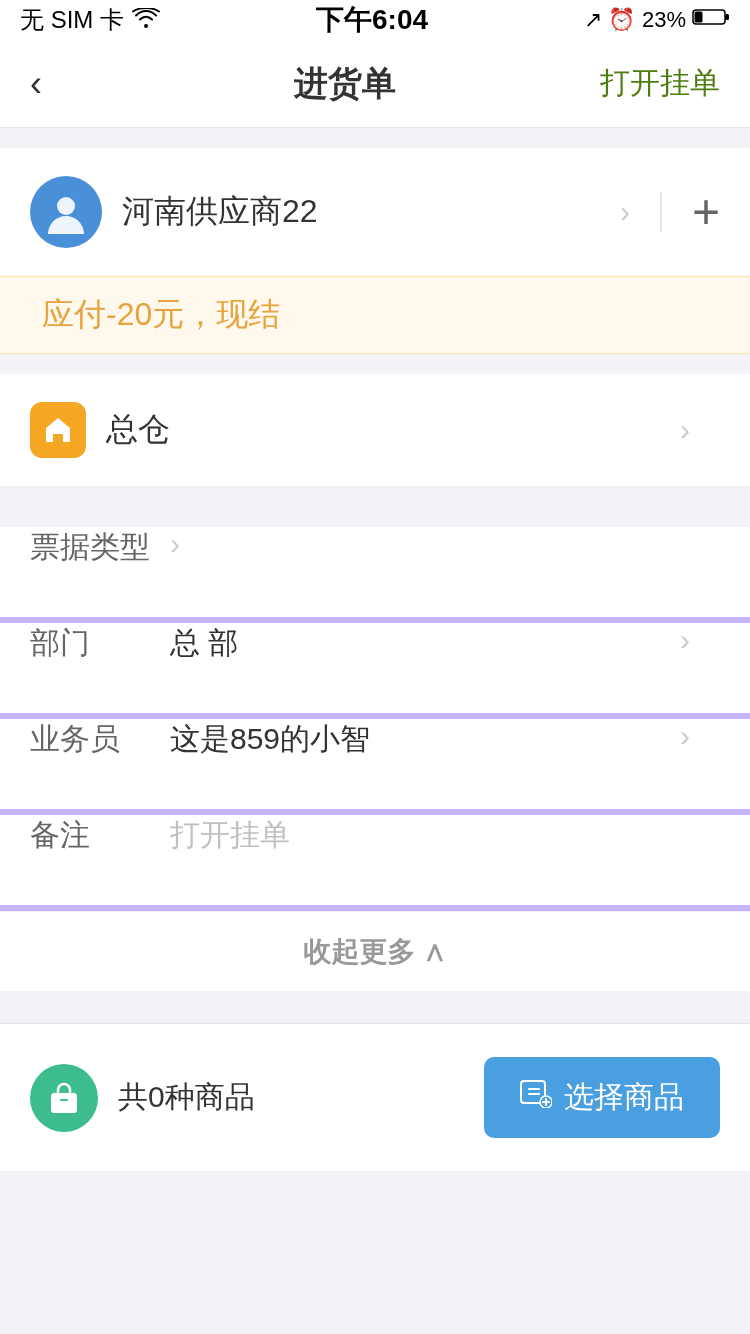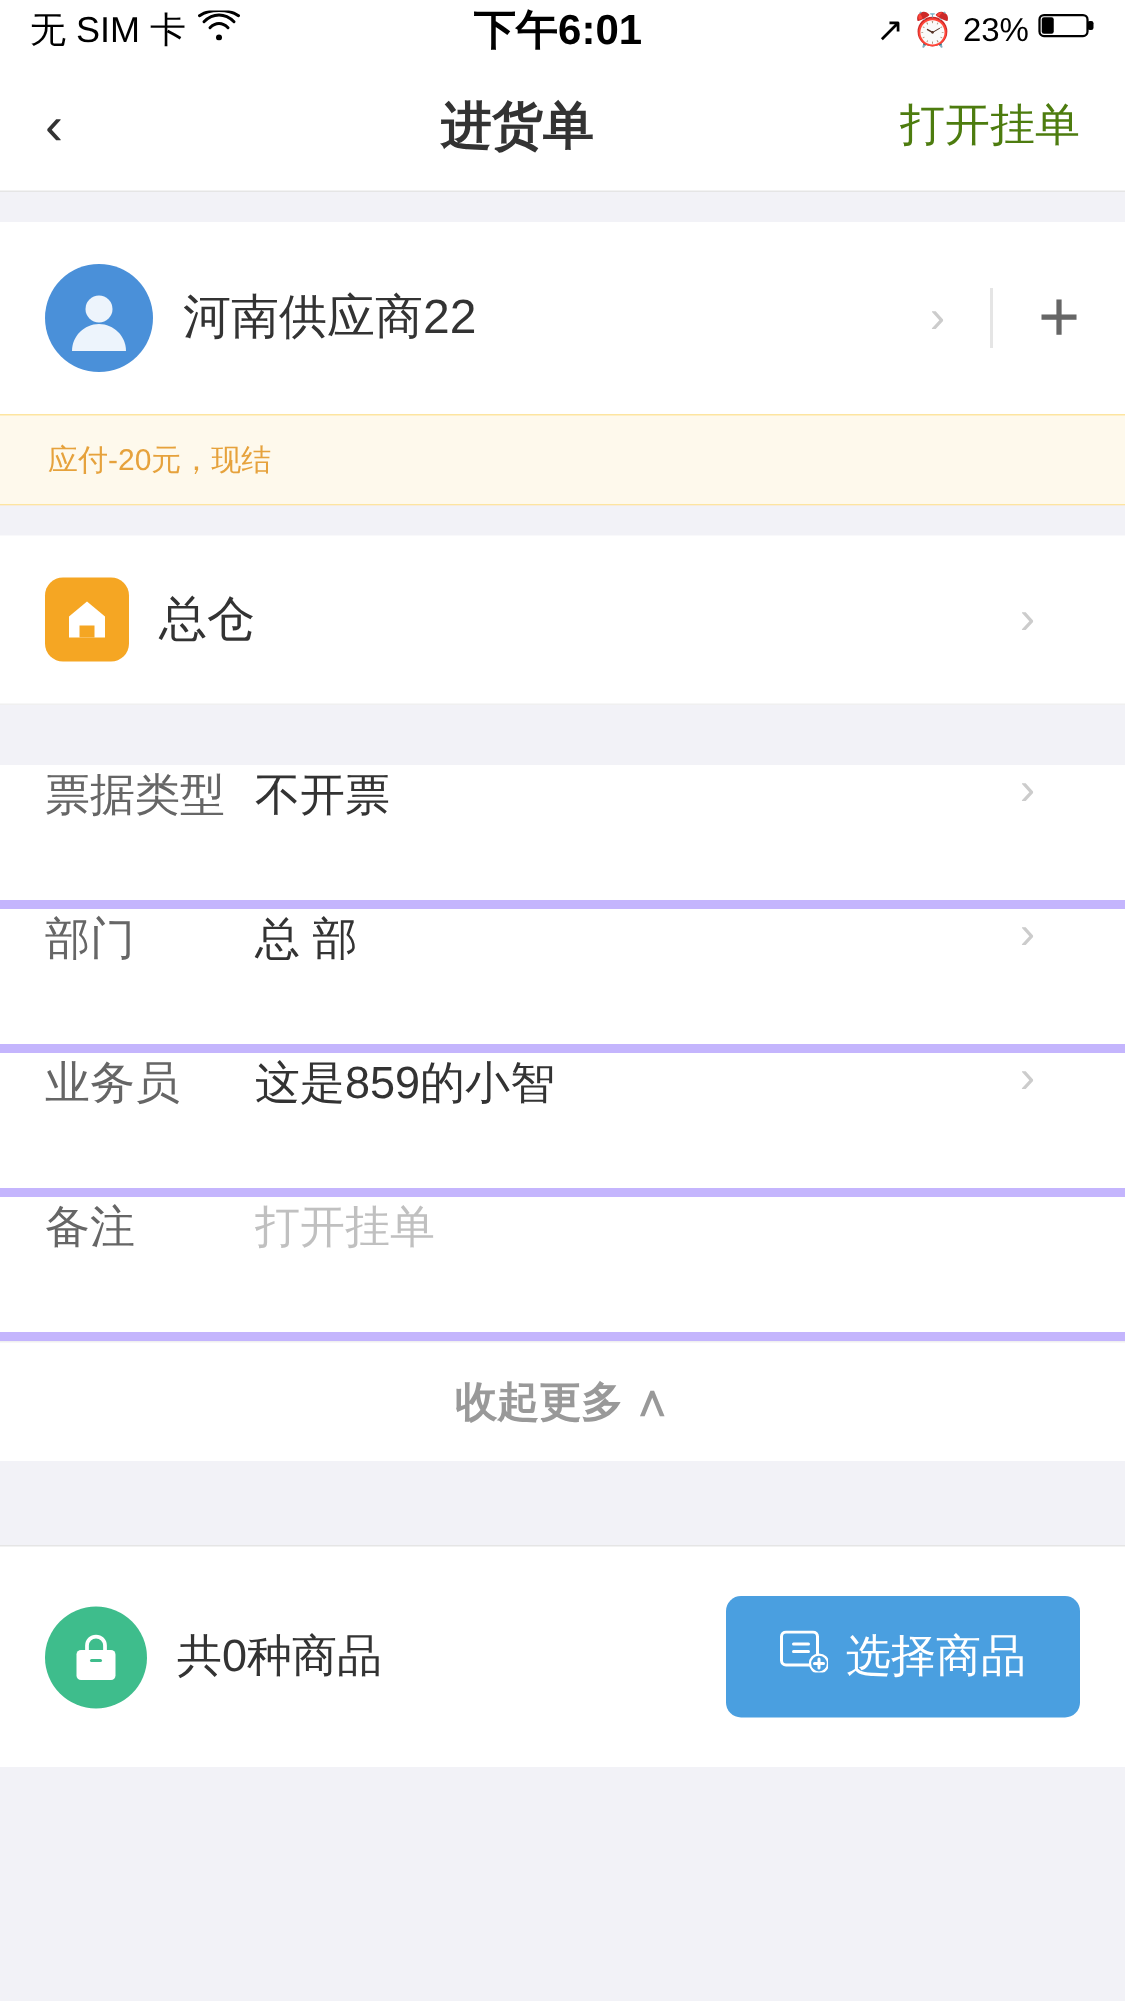--- a/index.html
+++ b/index.html
@@ -111,22 +111,22 @@
     .add-btn {
       font-size: 48px;
       color: #666;
       cursor: pointer;
       line-height: 1;
     }
 
     
     .notice-bar {
       background: #fef9ec;
-      padding: 16px 32px;
-      font-size: 20px;
+      padding: 16px 42px;
+      font-size: 32px;
       color: #e6a23c;
       border-top: 1px solid #fde5a0;
       border-bottom: 1px solid #fde5a0;
     }
 
     
     .warehouse-row {
       display: flex;
       align-items: center;
       padding: 28px 30px;
@@ -196,21 +196,21 @@
       font-size: 28px;
       font-weight: bold;
     }
 
     
     .bottom-bar {
       display: flex;
       align-items: center;
       background: #fff;
       padding: 33px 30px;
-      margin-top: 36px;
+      margin-top: 12px;
       border-top: 1px solid #e5e5e5;
     }
     .product-icon {
       width: 68px;
       height: 68px;
       background: #3ebd8c;
       border-radius: 50%;
       display: flex;
       align-items: center;
       justify-content: center;
@@ -252,21 +252,21 @@
     <span>无 SIM 卡</span>
     <span>
       <svg width="28" height="20" viewBox="0 0 28 20" fill="none">
         <path d="M14 16a2 2 0 1 1 0 4 2 2 0 0 1 0-4z" fill="#000"></path>
         <path d="M8 11.5C9.8 9.7 11.8 8.7 14 8.7s4.2 1 6 2.8" stroke="#000" stroke-width="2" fill="none" stroke-linecap="round"></path>
         <path d="M4 7.5C7 4.5 10.3 3 14 3s7 1.5 10 4.5" stroke="#000" stroke-width="2" fill="none" stroke-linecap="round"></path>
         <path d="M1 3.5C4.8.8 9.2 0 14 0s9.2.8 13 3.5" stroke="#000" stroke-width="2" fill="none" stroke-linecap="round"></path>
       </svg>
     </span>
   </div>
-  <div class="status-center">下午6:01</div>
+  <div class="status-center">下午6:04</div>
   <div class="status-right">
     <span>↗</span>
     <span>⏰</span>
     <span>23%</span>
     <span>
       <svg width="38" height="20" viewBox="0 0 38 20">
         <rect x="1" y="3" width="32" height="14" rx="3" stroke="#000" stroke-width="1.5" fill="none"></rect>
         <rect x="33" y="7" width="4" height="6" rx="1.5" fill="#000"></rect>
         <rect x="2.5" y="4.5" width="8" height="11" rx="1.5" fill="#000"></rect>
       </svg>
@@ -313,21 +313,20 @@
       <span class="warehouse-label">总仓</span>
       <span class="chevron-right">›</span>
     </div>
   </div>
 
   <div class="section-gap"></div>
   <div class="form-section">
 
     <div class="form-row">
       <span class="form-label">票据类型</span>
-      <span class="form-value">不开票</span>
       <span class="chevron-right">›</span>
     </div>
 
     <div class="form-row">
       <span class="form-label">部门</span>
       <span class="form-value">总 部</span>
       <span class="chevron-right">›</span>
     </div>
 
     <div class="form-row">

